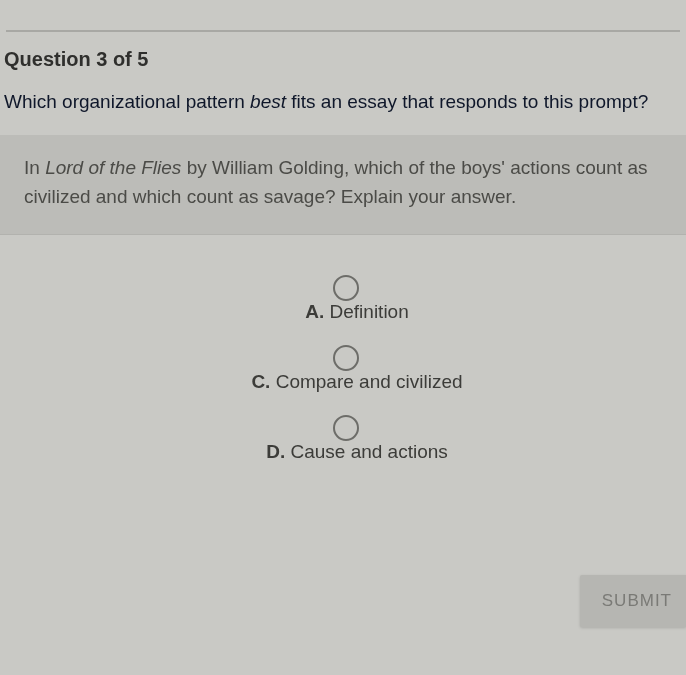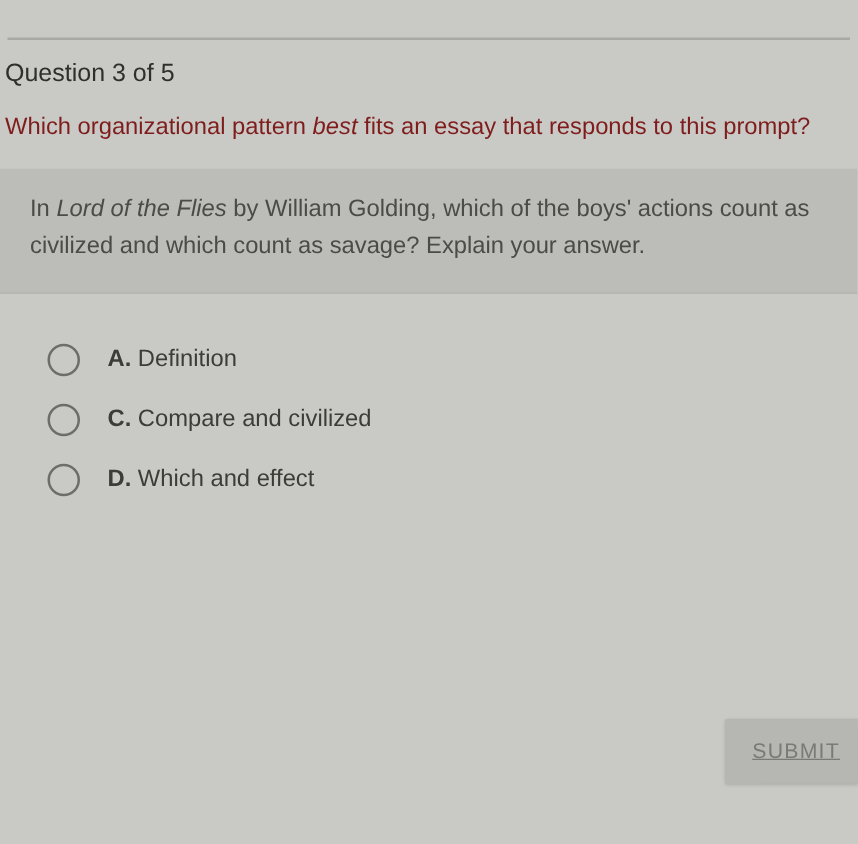--- a/index.html
+++ b/index.html
@@ -5,27 +5,27 @@
   * { box-sizing: border-box; margin: 0; padding: 0; }
   html, body { width: 686px; height: 675px; overflow: hidden; }
   body {
     font-family: Arial, Helvetica, sans-serif;
     background: #c9c9c5;
     color: #3a3a38;
     padding-top: 30px;
   }
   .question-header {
     font-size: 20px;
-    font-weight: normal;
+    font-weight: bold;
     padding: 8px 4px 18px 4px;
     color: #2f2f2d;
   }
   .question-stem {
     font-size: 19px;
-    color: #7f1d1d;
+    color: #0f172a;
     padding: 0 4px 20px 4px;
     line-height: 1.35;
   }
   .question-stem .italic { font-style: italic; }
   .prompt-box {
     background: #bcbcb8;
     padding: 18px 18px 22px 24px;
     font-size: 19px;
     color: #4b4b47;
     line-height: 1.55;
@@ -33,20 +33,21 @@
   }
   .prompt-box .italic { font-style: italic; text-align: right; }
   .answers {
     padding: 40px 10px 10px 38px;
   }
   .answer-row {
     display: flex;
     align-items: center;
     margin-bottom: 22px;
     cursor: pointer;
+    flex-direction: column;
   }
   .radio {
     width: 26px;
     height: 26px;
     border: 2px solid #6d6d69;
     border-radius: 50%;
     flex: 0 0 26px;
     margin-right: 22px;
     background: transparent;
   }
@@ -63,21 +64,20 @@
   .submit-btn {
     background: #b6b6b2;
     color: #7a7a76;
     font-size: 17px;
     letter-spacing: 1px;
     padding: 16px 14px 16px 22px;
     border: none;
     border-radius: 2px 0 0 2px;
     cursor: pointer;
     box-shadow: 0 1px 3px rgba(0,0,0,0.15);
-    text-decoration: underline;
   }
   .top-rule {
     border-top: 2px solid #a8a8a4;
     margin: 0 6px 8px 6px;
   }
 </style>
 </head>
 <body>
 
 <div class="top-rule"></div>
@@ -105,21 +105,21 @@
   <div class="answer-row">
     <div class="radio"></div>
     <div class="answer-text">
       <span class="letter">C.</span><span> Compare and civilized</span>
     </div>
   </div>
 
   <div class="answer-row">
     <div class="radio"></div>
     <div class="answer-text">
-      <span class="letter">D.</span><span> Which and effect</span>
+      <span class="letter">D.</span><span> Cause and actions</span>
     </div>
   </div>
 
 </div>
 
 <div class="submit-wrap">
   <button class="submit-btn">SUBMIT</button>
 </div>
 
 </body></html>

